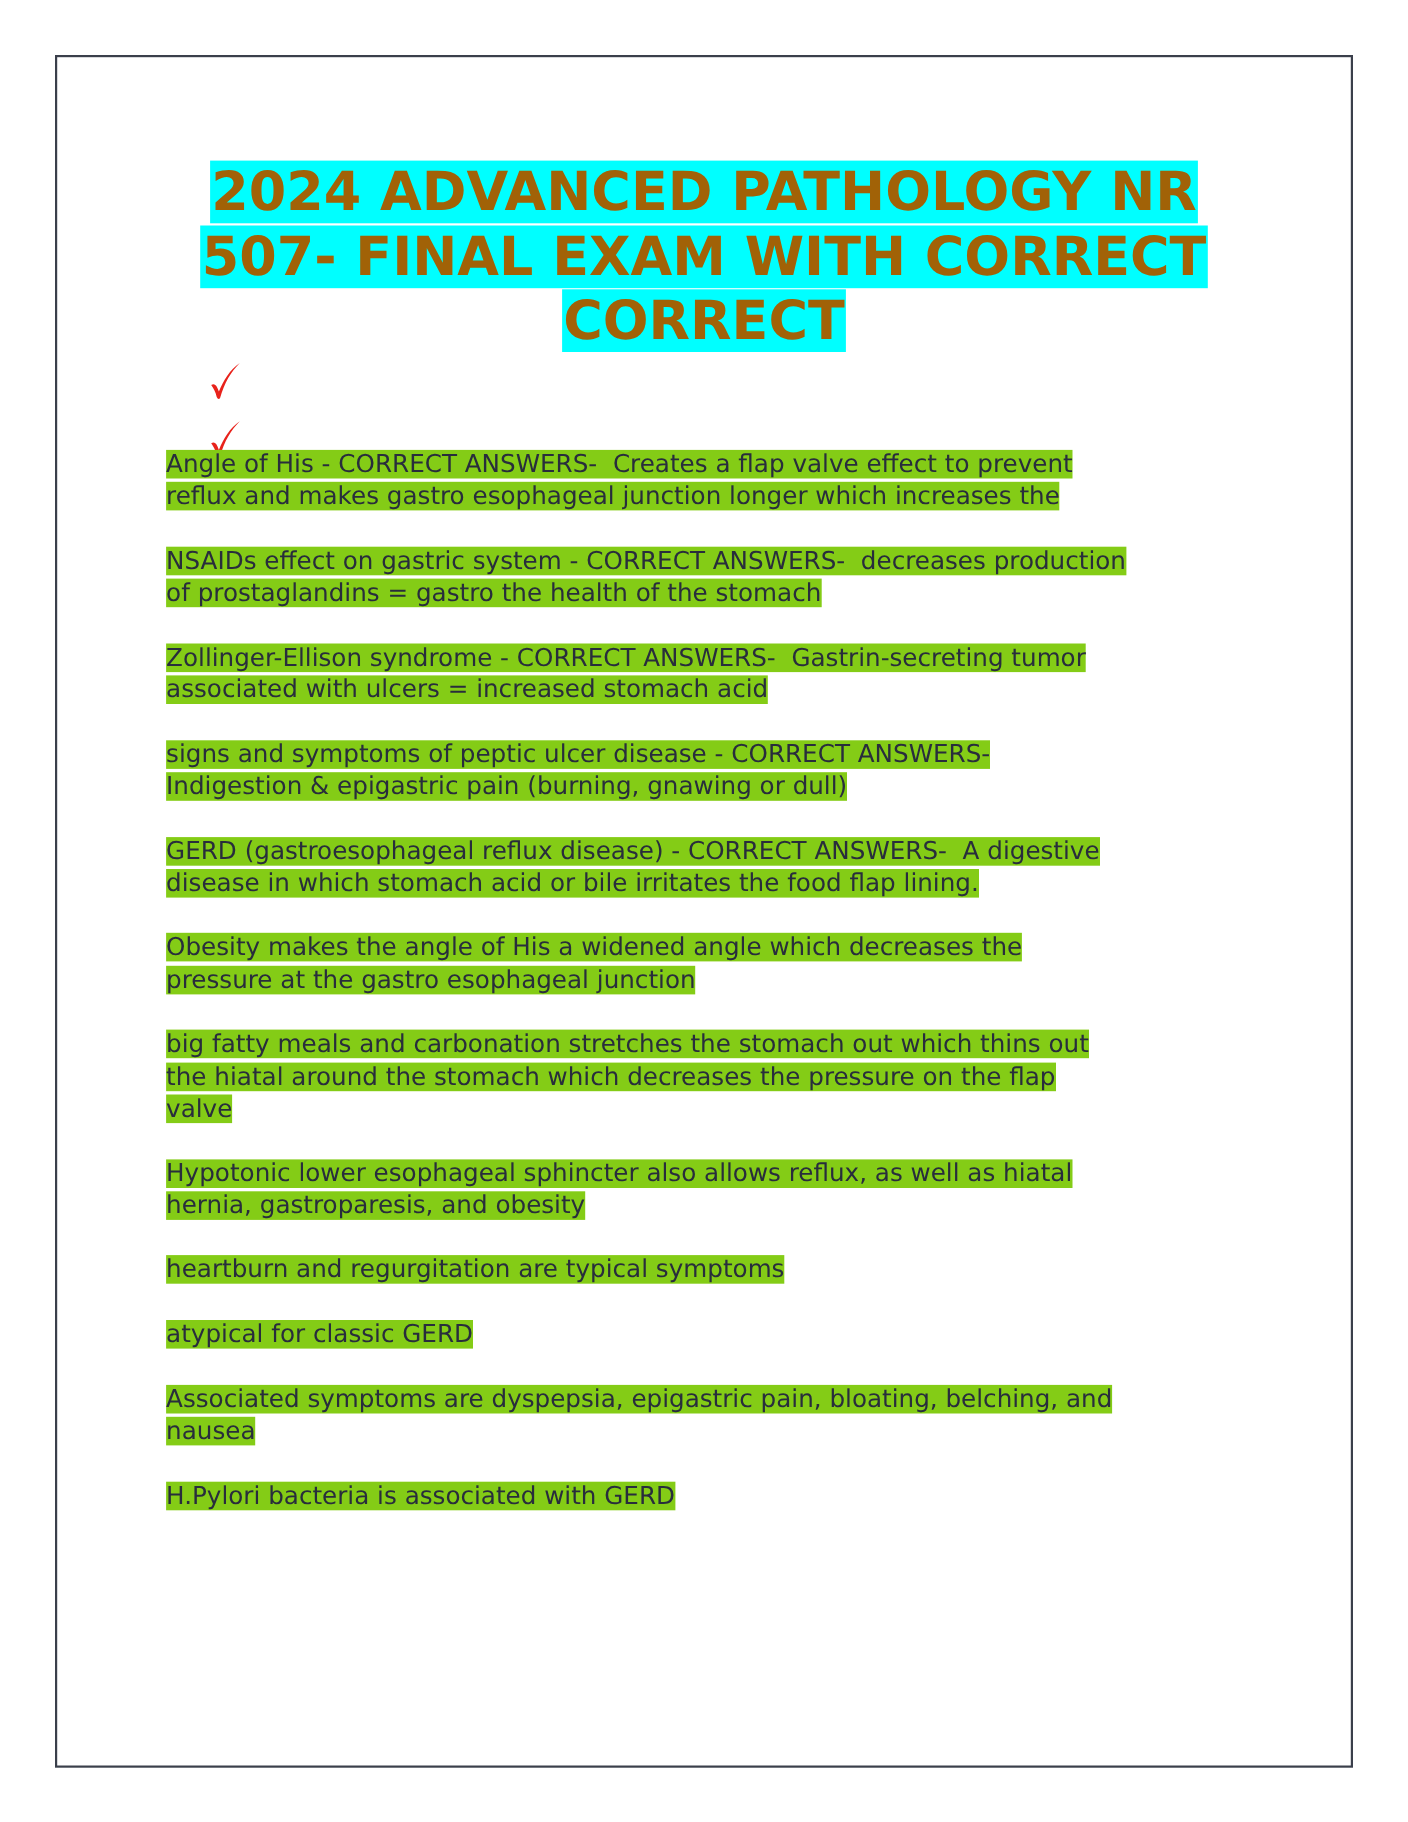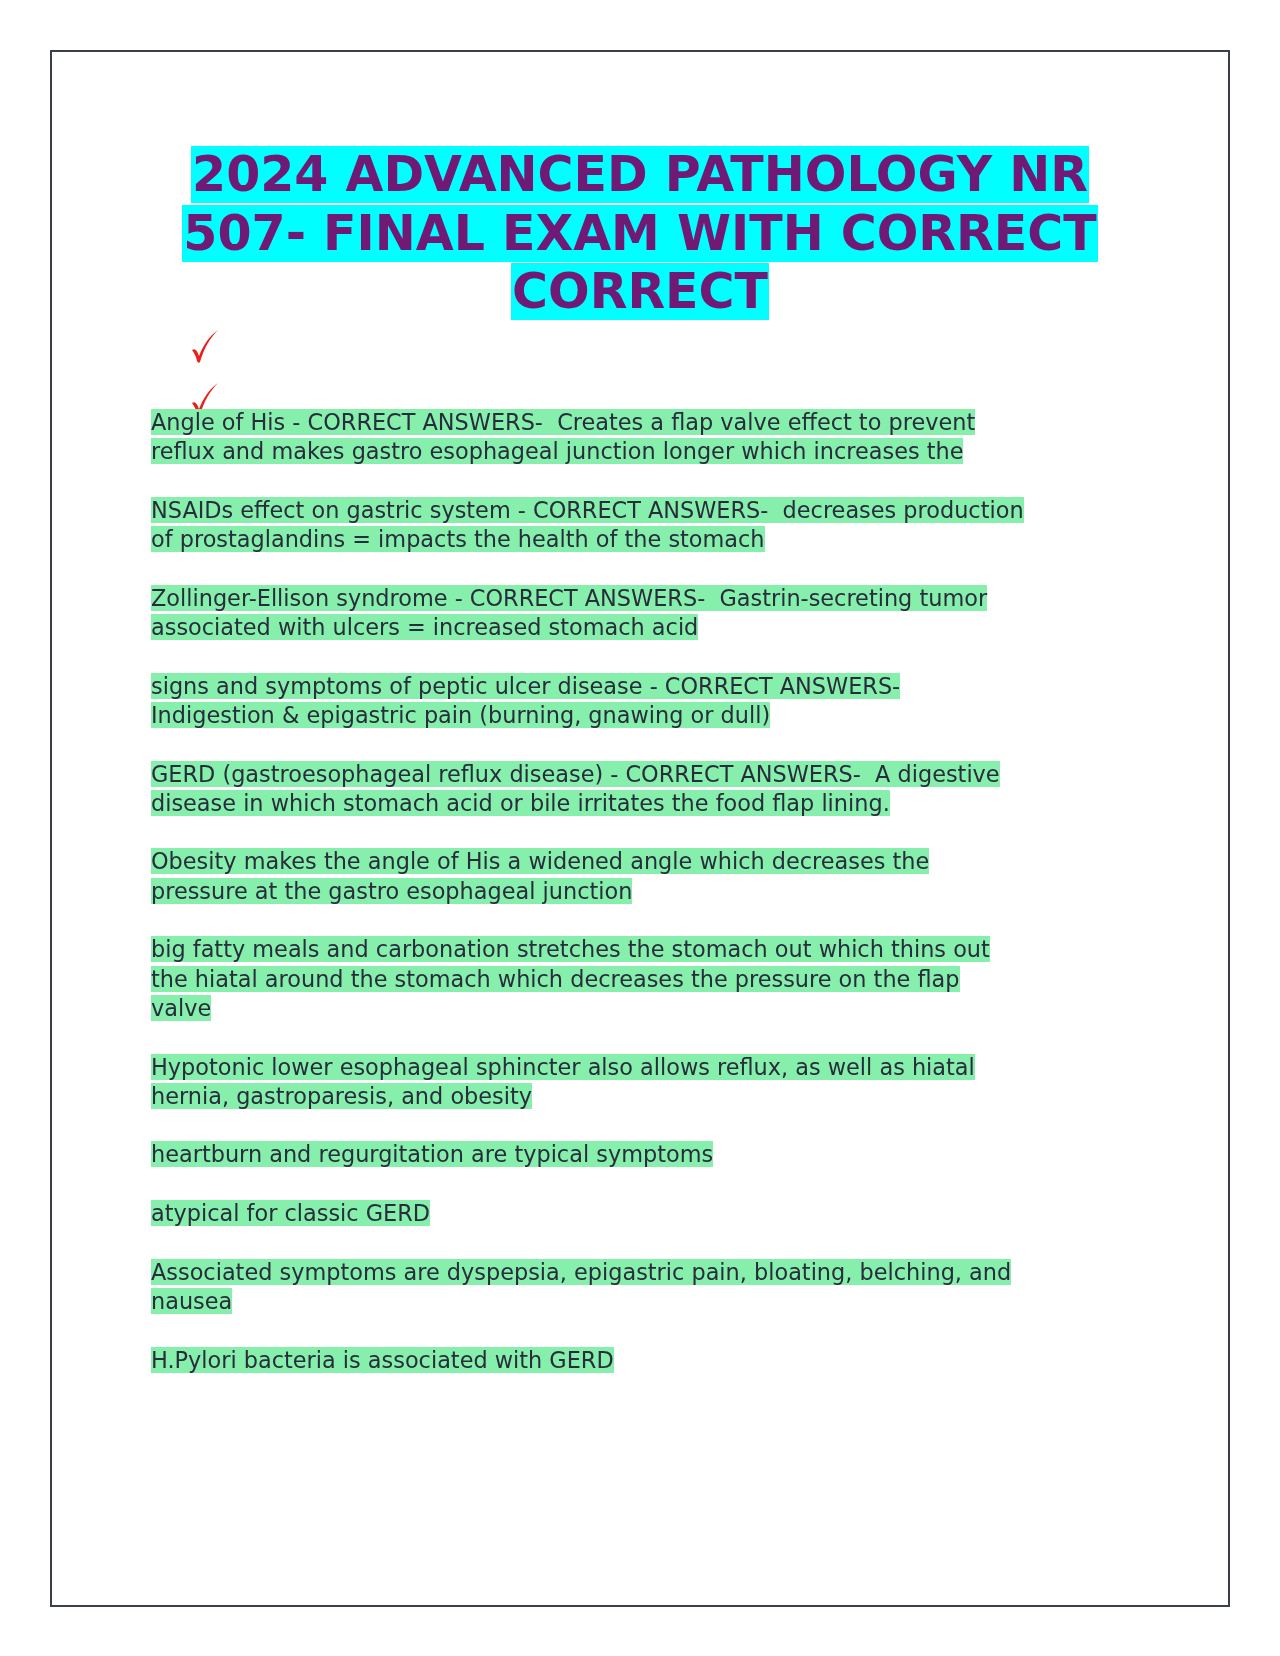--- a/index.html
+++ b/index.html
@@ -27,21 +27,21 @@
   .title {
     position: absolute;
     left: 150px;
     top: 146px;
     width: 980px;
     text-align: center;
     font-family: "DejaVu Sans", sans-serif;
     font-weight: bold;
     font-size: 49px;
     line-height: 58.5px;
-    color: #701a75;
+    color: #a16207;
     margin: 0;
   }
   .title-line {
     display: block;
   }
   .title-line span {
     background: #00ffff;
     padding: 0 1px;
   }
   .checks {
@@ -66,21 +66,21 @@
     color: #282d3c;
   }
   .para {
     margin: 0 0 29.3px 0;
   }
   .line {
     display: block;
     white-space: pre;
   }
   .line span {
-    background: #86efac;
+    background: #84cc16;
     margin-top: 43px;
   }
 </style>
 </head>
 <body>
 
 <div class="page-frame"></div>
 
 <h1 class="title">
   <span class="title-line"><span>2024 ADVANCED PATHOLOGY NR</span></span>
@@ -97,21 +97,21 @@
   </svg>
 </div>
 
 <div class="body-text" id="body-text">
   <p class="para">
     <span class="line"><span>Angle of His - CORRECT ANSWERS-  Creates a flap valve effect to prevent</span></span>
     <span class="line"><span>reflux and makes gastro esophageal junction longer which increases the</span></span>
   </p>
   <p class="para">
     <span class="line"><span>NSAIDs effect on gastric system - CORRECT ANSWERS-  decreases production</span></span>
-    <span class="line"><span>of prostaglandins = impacts the health of the stomach</span></span>
+    <span class="line"><span>of prostaglandins = gastro the health of the stomach</span></span>
   </p>
   <p class="para">
     <span class="line"><span>Zollinger-Ellison syndrome - CORRECT ANSWERS-  Gastrin-secreting tumor</span></span>
     <span class="line"><span>associated with ulcers = increased stomach acid</span></span>
   </p>
   <p class="para">
     <span class="line"><span>signs and symptoms of peptic ulcer disease - CORRECT ANSWERS-</span></span>
     <span class="line"><span>Indigestion &amp; epigastric pain (burning, gnawing or dull)</span></span>
   </p>
   <p class="para">

